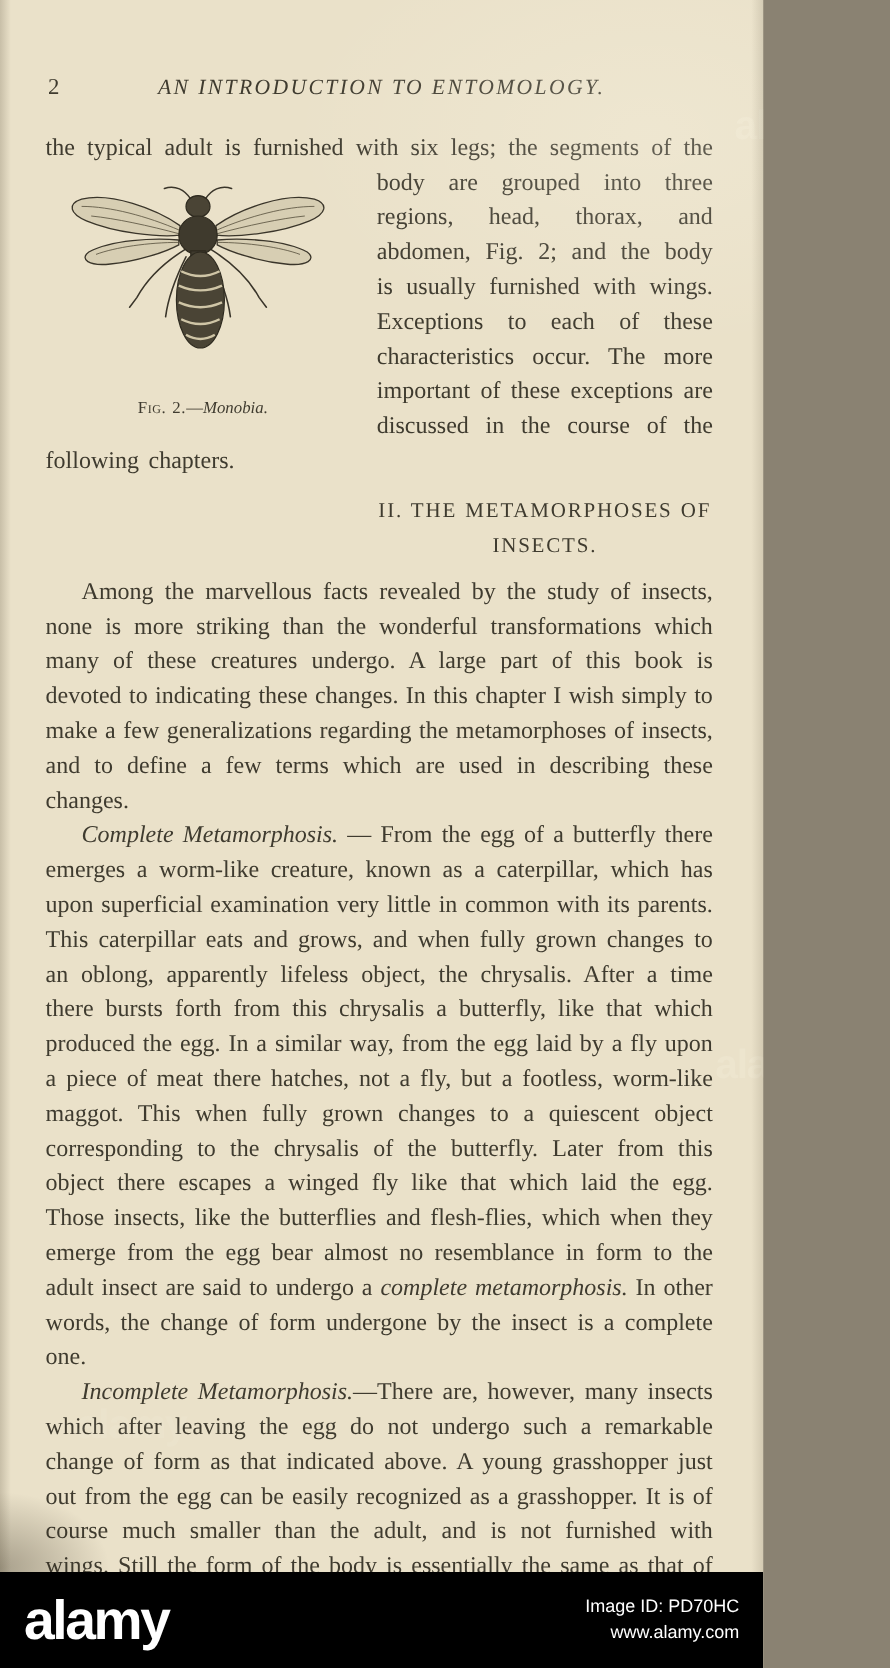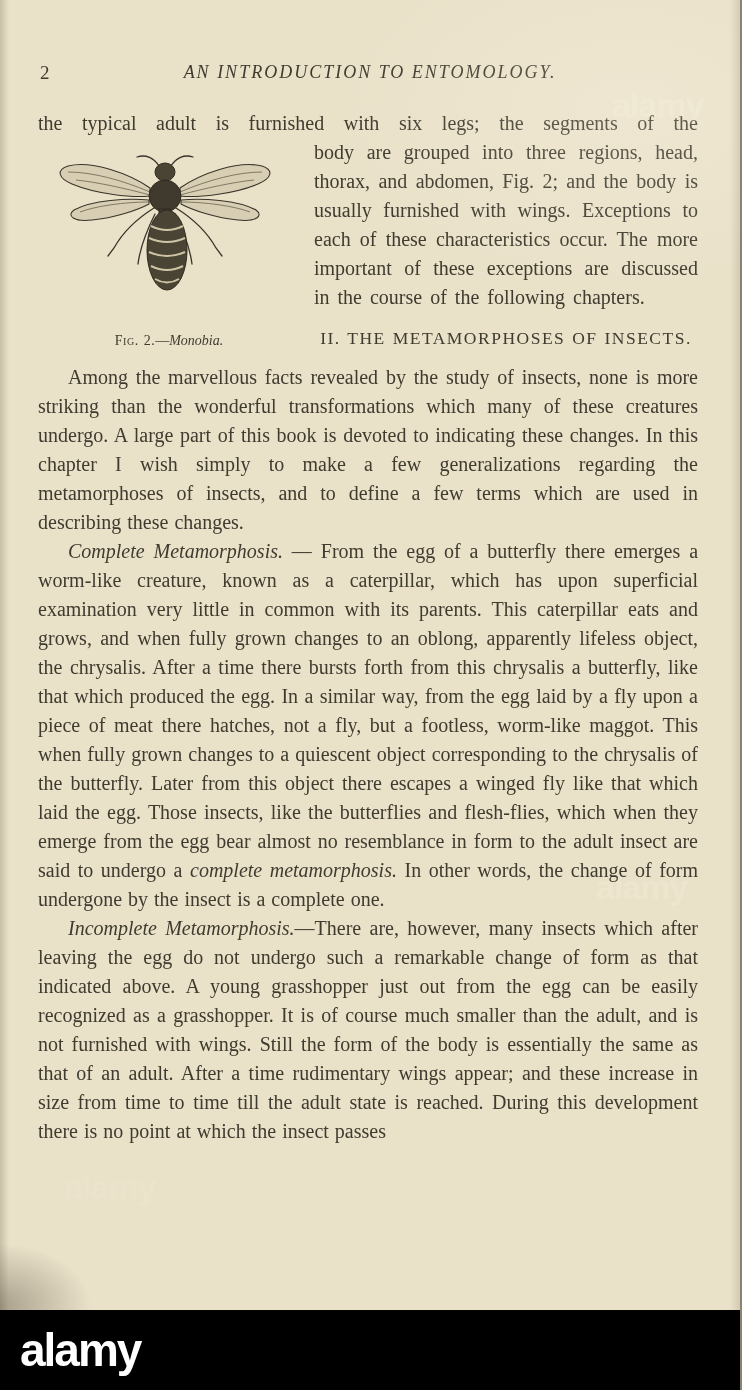--- a/index.html
+++ b/index.html
@@ -2,21 +2,21 @@
 <html><head>
 <meta charset="utf-8">
 <style>
   * { margin:0; padding:0; box-sizing:border-box; }
   body {
     width:742px; height:1390px;
     font-family:"Liberation Serif","DejaVu Serif",serif;
     background:#8a8272;
   }
   .sheet {
-    position:relative; width:740px; height:1390px;
+    position:relative; width:636px; height:1390px;
     background:#eae1c9; overflow:hidden; color:#3f3b2f;
   }
   .scan-shade {
     position:absolute; inset:0; pointer-events:none;
     background:
       linear-gradient(90deg, rgba(80,70,50,0.22) 0, rgba(80,70,50,0) 9px),
       linear-gradient(270deg, rgba(80,70,50,0.15) 0, rgba(80,70,50,0) 10px),
       radial-gradient(130px 90px at 0% 94%, rgba(45,38,25,0.35), rgba(45,38,25,0) 70%),
       radial-gradient(400px 240px at 85% 8%, rgba(255,252,238,0.20), rgba(255,252,238,0) 75%);
   }
@@ -139,15 +139,19 @@
   </div>
 
   <div class="wm-tile wm-1">alamy</div>
   <div class="wm-tile wm-2">alamy</div>
   <div class="wm-tile wm-3">alamy</div>
 
   <div class="scan-shade"></div>
 
   <div class="alamy-bar">
     <div class="alamy-logo">alamy</div>
+    <div class="alamy-info">
+      <div>Image ID: PD70HC</div>
+      <div>www.alamy.com</div>
+    </div>
   </div>
 
 </div>
 
 </body></html>

